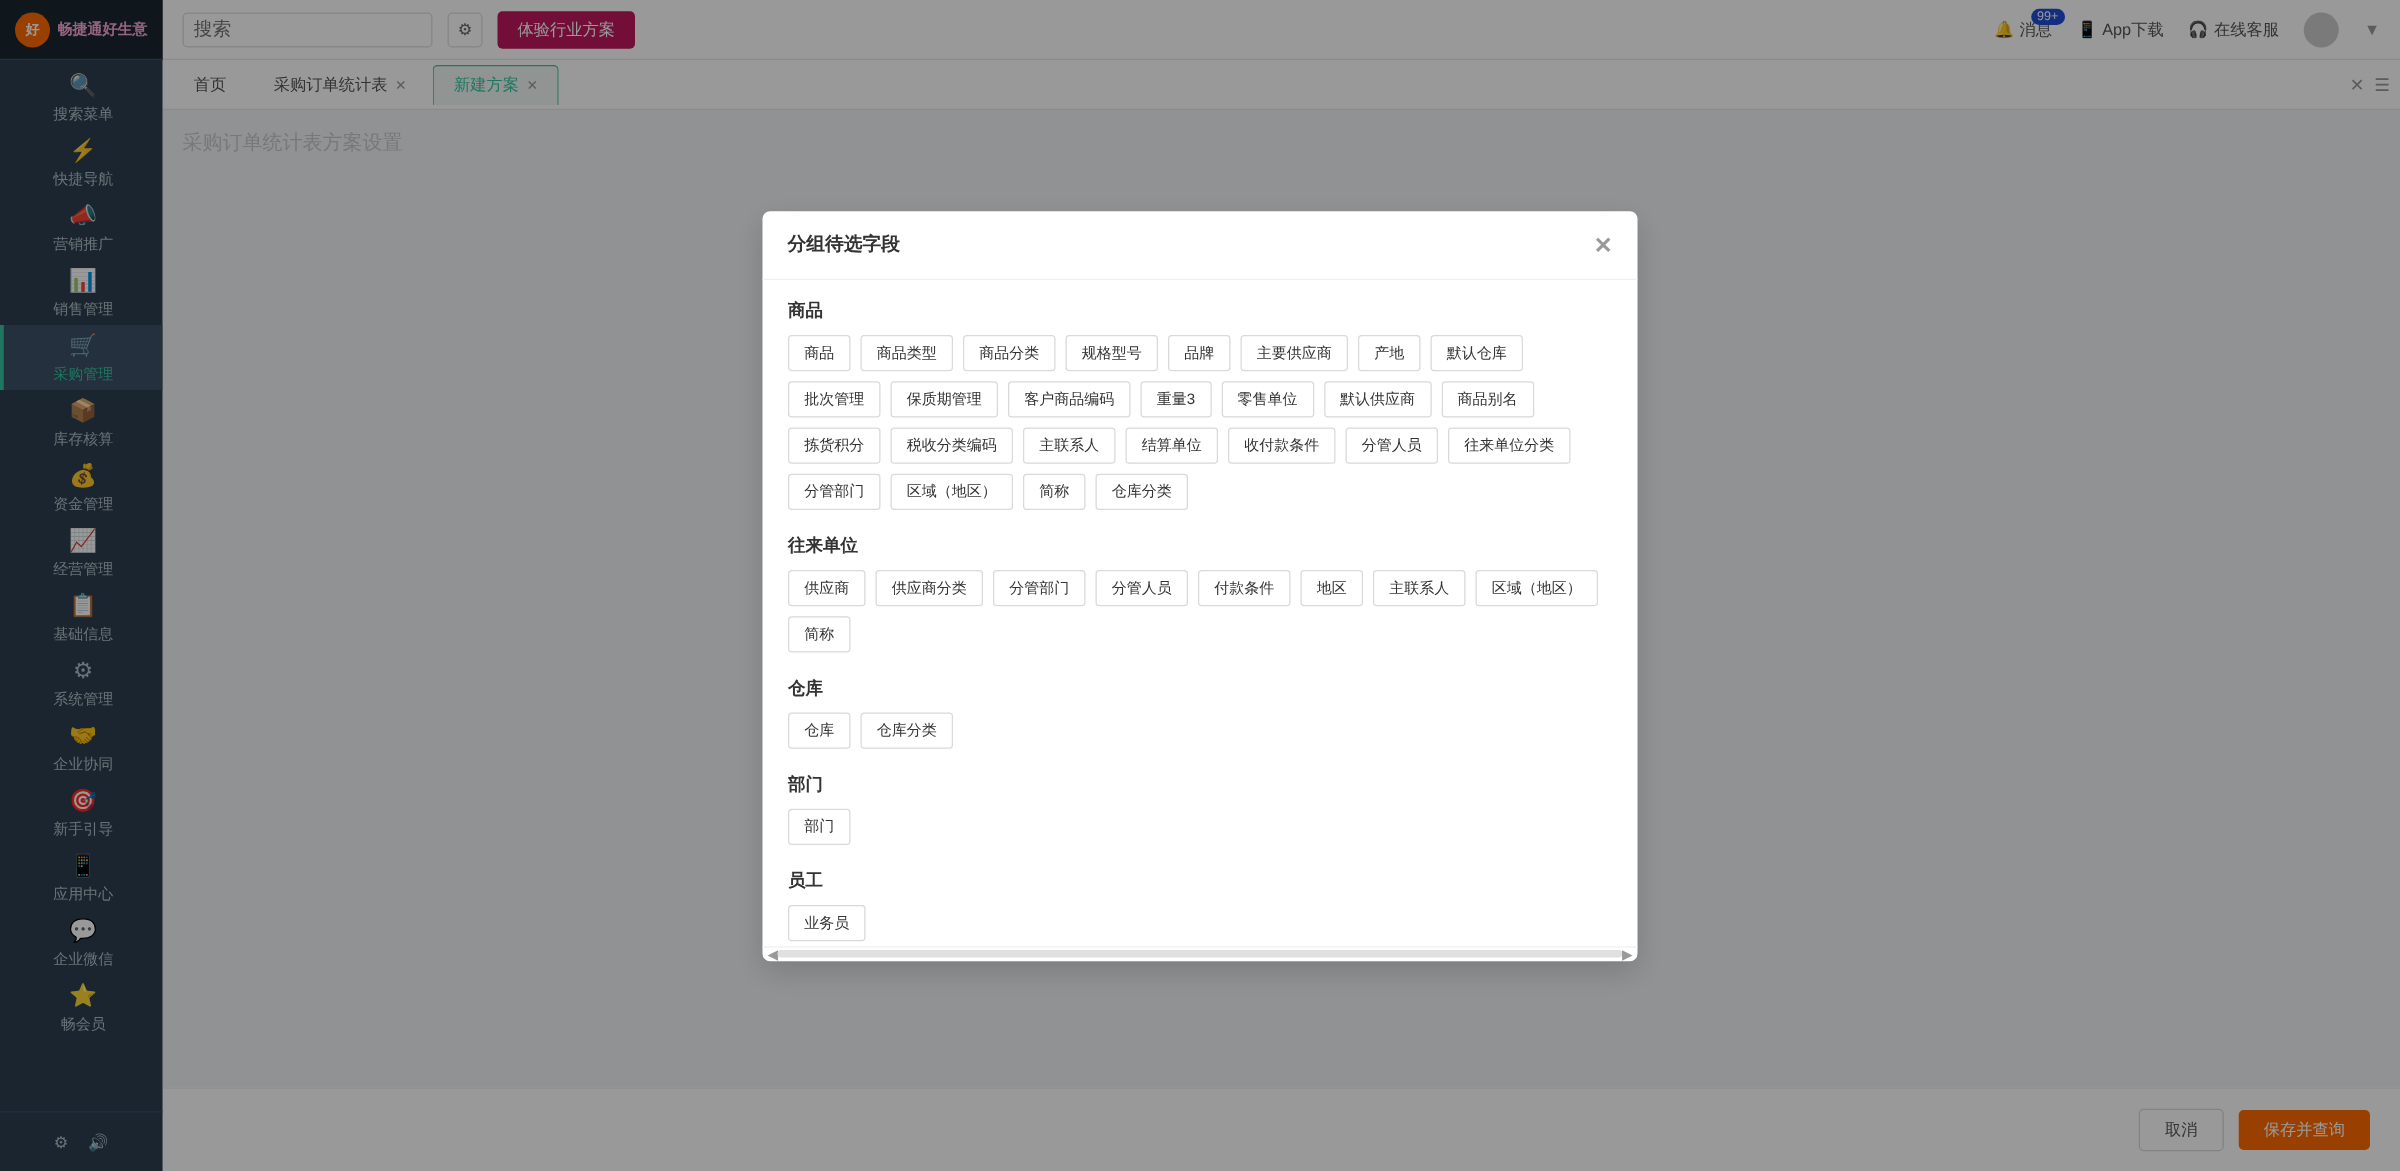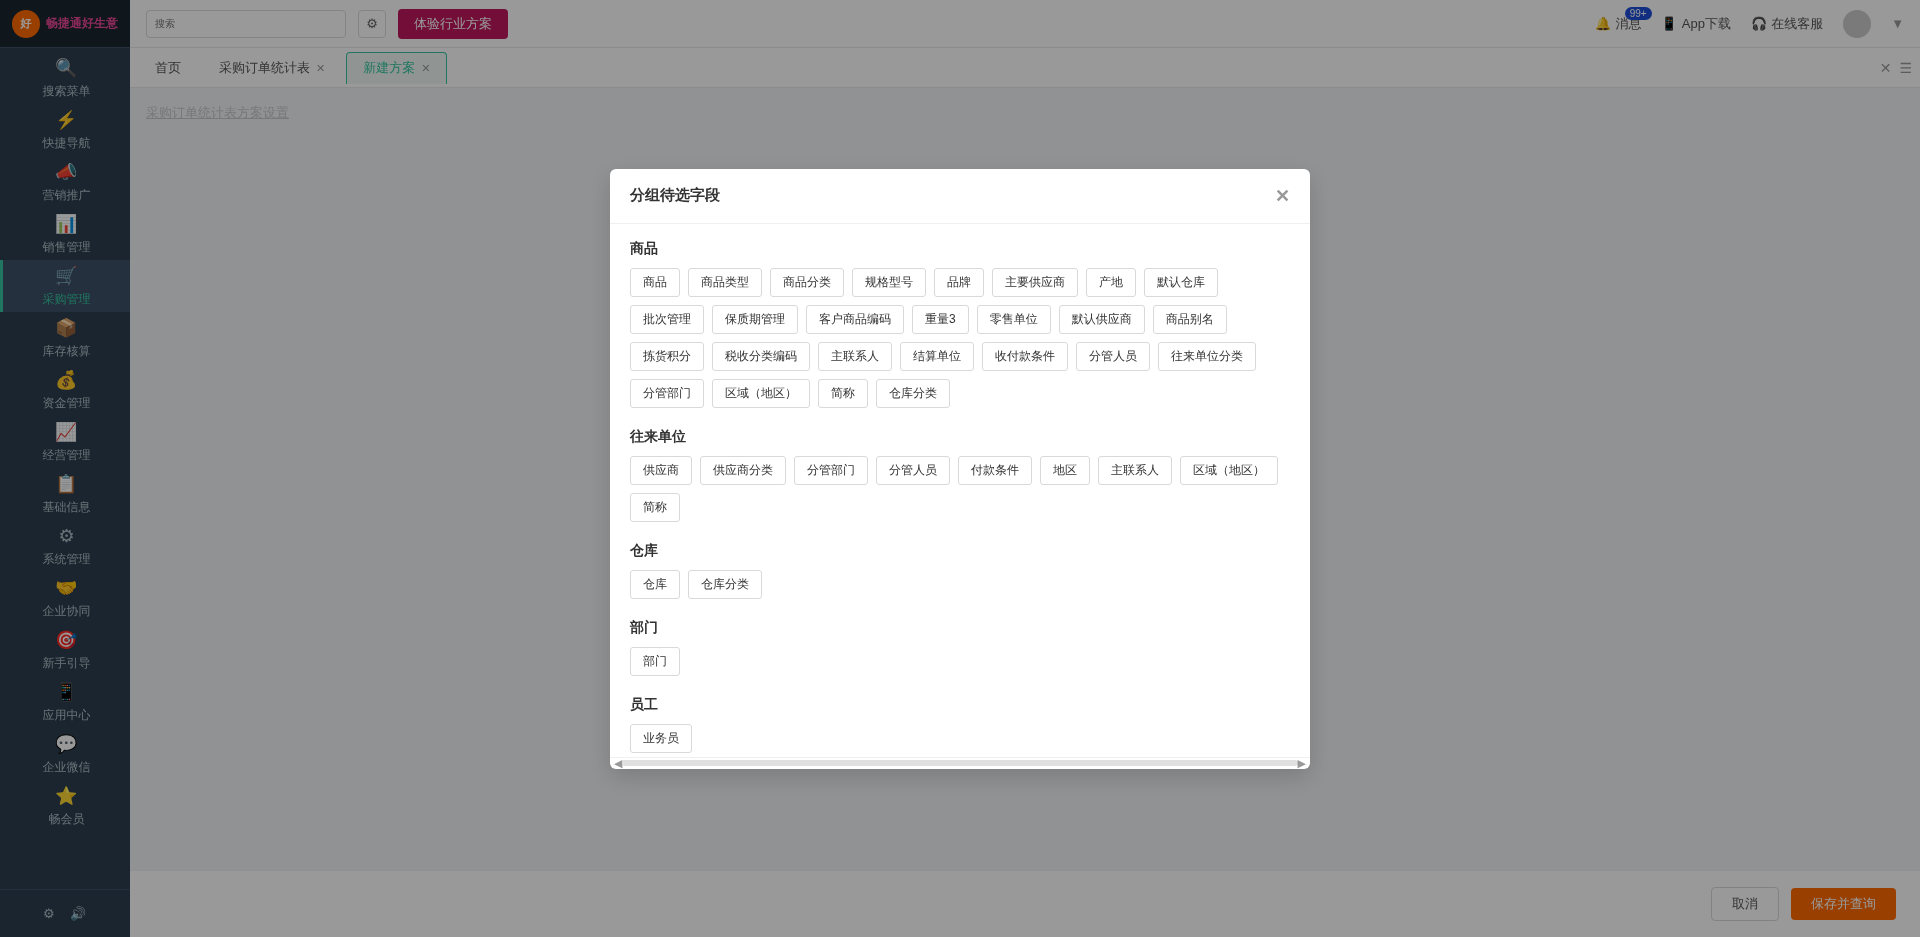--- a/index.html
+++ b/index.html
@@ -22,21 +22,21 @@
       display: flex;
       align-items: center;
       gap: 12px;
     }
     .header-search {
       width: 200px;
       height: 28px;
       border: 1px solid #ddd;
       border-radius: 4px;
       padding: 0 8px;
-      font-size: 10px;
+      font-size: 15px;
     }
     .header-settings-btn {
       width: 28px; height: 28px;
       border: 1px solid #ddd;
       border-radius: 4px;
       display: flex; align-items: center; justify-content: center;
       cursor: pointer; color: #666;
     }
     .trial-btn {
       background: #be185d;
@@ -131,21 +131,21 @@
       gap: 6px;
       border-bottom: 1px solid #3d5166;
     }
     .sidebar-logo-icon {
       width: 28px; height: 28px;
       background: #ff6a00;
       border-radius: 50%;
       display: flex; align-items: center; justify-content: center;
       color: white; font-weight: bold; font-size: 11px;
     }
-    .sidebar-logo-text { color: #ec4899; font-size: 12px; line-height: 1.2; font-weight: bold; }
+    .sidebar-logo-text { color: #f9a8d4; font-size: 12px; line-height: 1.2; font-weight: bold; }
     .sidebar-menu { flex: 1; overflow-y: auto; padding: 4px 0; }
     .sidebar-item {
       height: 52px;
       display: flex; flex-direction: column; align-items: center; justify-content: center;
       cursor: pointer;
       color: #b0bec5;
       font-size: 12px;
       gap: 4px;
       border-left: 3px solid transparent;
     }
@@ -164,24 +164,23 @@
       position: fixed;
       top: 88px; left: 130px;
       right: 0; bottom: 0;
       background: #f5f5f5;
       overflow: hidden;
     }
     .page-content {
       padding: 16px;
     }
     .page-breadcrumb {
-      font-size: 13px;
+      font-size: 16px;
       color: #666;
       margin-bottom: 12px;
-      text-decoration: underline;
     }
 
     
     .overlay {
       position: fixed;
       top: 0; left: 0; right: 0; bottom: 0;
       background: rgba(0,0,0,0.4);
       z-index: 200;
       display: flex; align-items: center; justify-content: center;
     }

